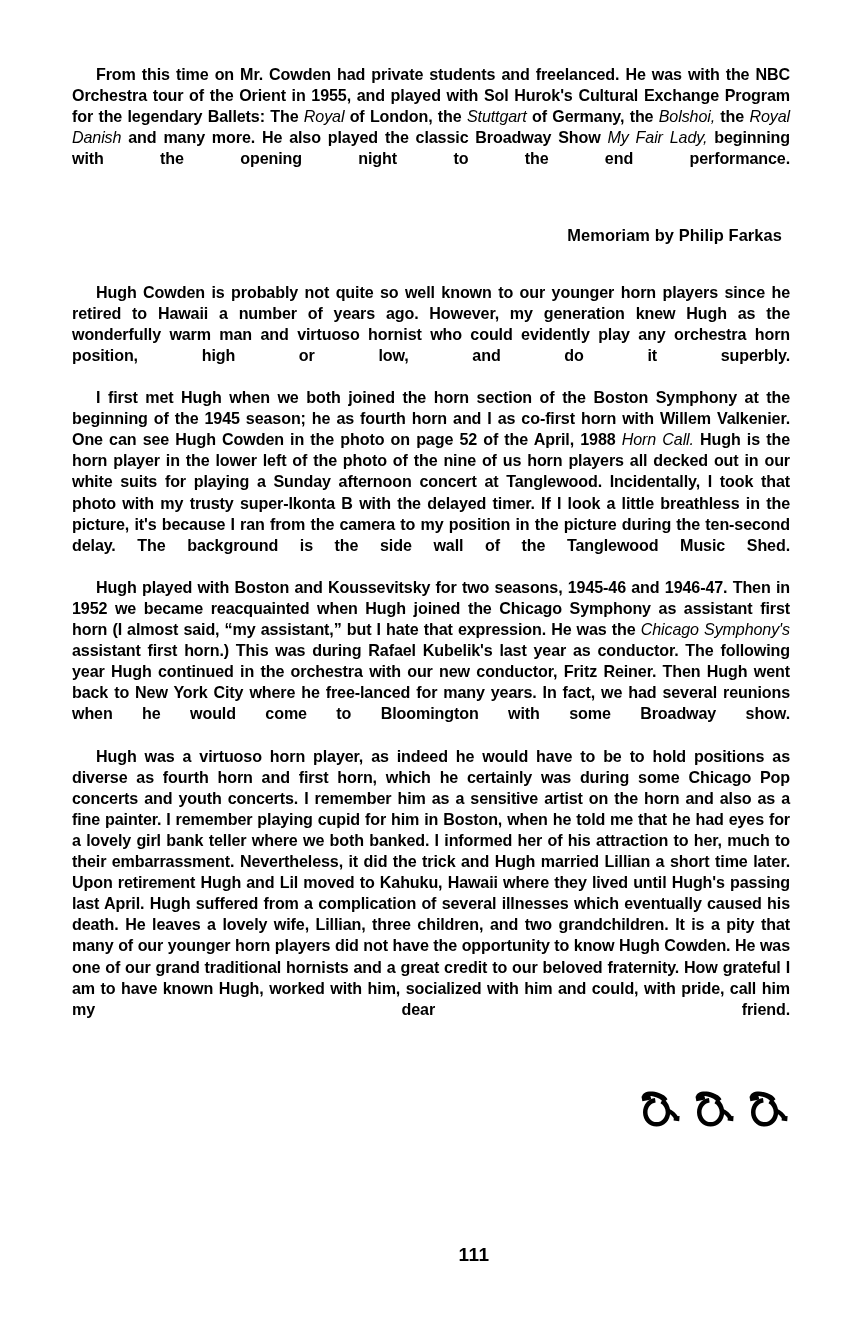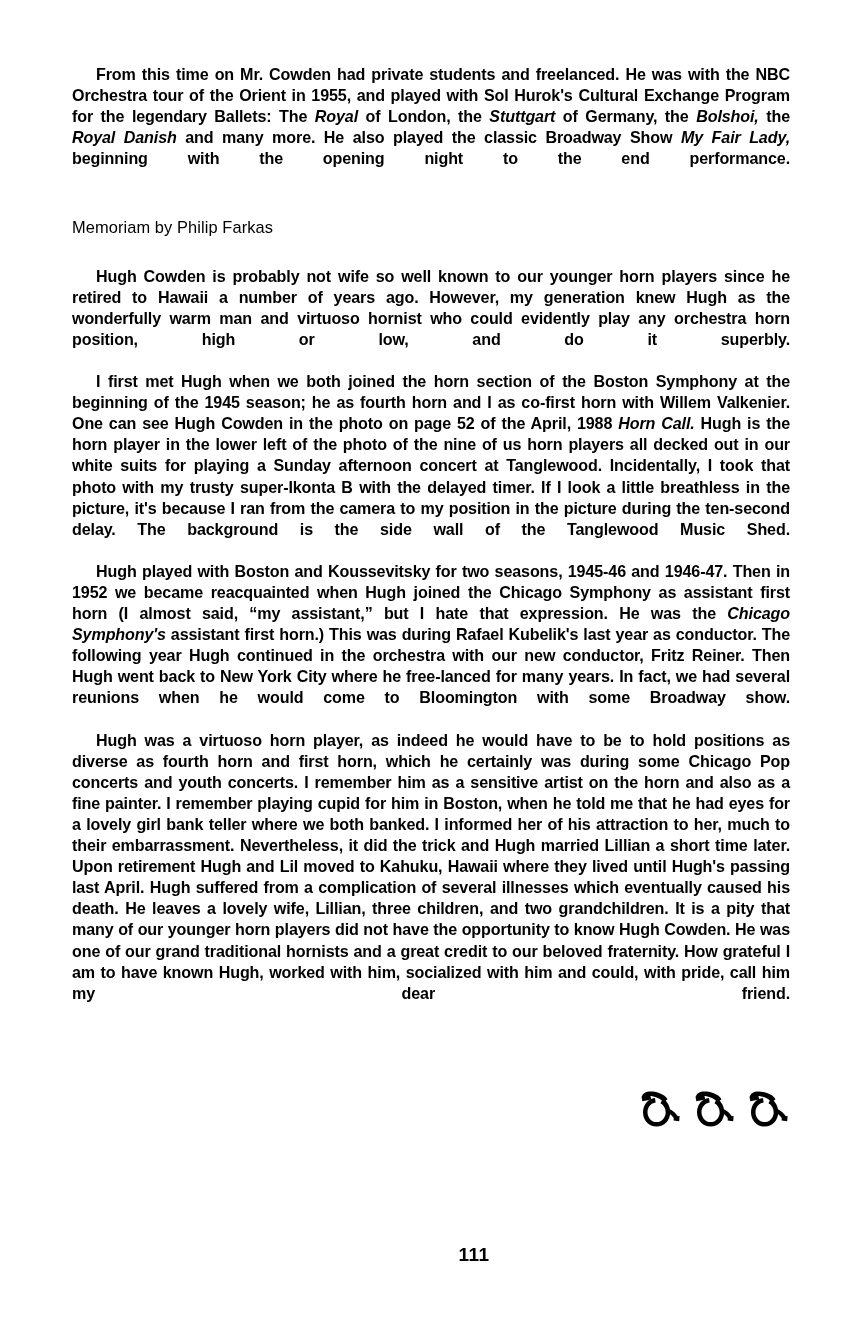--- a/index.html
+++ b/index.html
@@ -49,34 +49,34 @@
   }
 
   
   p.para::after {
     content: "";
     display: inline-block;
     width: 100%;
   }
 
   .section-heading {
-    margin: 0;
-    text-align: left;
+    margin: 8px;
+    text-align: right;
     font-size: 16.4px;
     line-height: 21px;
-    font-weight: 400;
+    font-weight: 700;
     letter-spacing: 0.1px;
   }
 
   .gap-before-heading { height: 26px; }
   .gap-after-heading  { height: 28px; }
 
   em.title {
     font-style: italic;
-    font-weight: 700;
+    font-weight: 400;
   }
 
   .ornament {
     position: absolute;
     left: 640px;
     top: 1077px;
     width: 152px;
     height: 62px;
     display: flex;
     align-items: center;
@@ -108,21 +108,21 @@
     </p>
 
 
 
     <div class="gap-before-heading"></div>
 
     <h2 class="section-heading">Memoriam by Philip Farkas</h2>
 
     <div class="gap-after-heading"></div>
 
-    <p class="para">Hugh Cowden is probably not wife so well known to our younger horn players since he retired to Hawaii a number of years ago. However, my generation knew Hugh as the wonderfully warm man and virtuoso hornist who could evidently play any orchestra horn position, high or low, and do it superbly.</p>
+    <p class="para">Hugh Cowden is probably not quite so well known to our younger horn players since he retired to Hawaii a number of years ago. However, my generation knew Hugh as the wonderfully warm man and virtuoso hornist who could evidently play any orchestra horn position, high or low, and do it superbly.</p>
 
     <p class="para">
       <span>I first met Hugh when we both joined the horn section of the Boston Symphony at the beginning of the 1945 season; he as fourth horn and I as co-first horn with Willem Valkenier. One can see Hugh Cowden in the photo on page 52 of the April, 1988 </span><em class="title">Horn Call.</em><span> Hugh is the horn player in the lower left of the photo of the nine of us horn players all decked out in our white suits for playing a Sunday afternoon concert at Tanglewood. Incidentally, I took that photo with my trusty super-Ikonta B with the delayed timer. If I look a little breathless in the picture, it's because I ran from the camera to my position in the picture during the ten-second delay. The background is the side wall of the Tanglewood Music Shed.</span>
     </p>
 
     <p class="para">
       <span>Hugh played with Boston and Koussevitsky for two seasons, 1945-46 and 1946-47. Then in 1952 we became reacquainted when Hugh joined the Chicago Symphony as assistant first horn (I almost said, “my assistant,” but I hate that expression. He was the </span><em class="title">Chicago Symphony's</em><span> assistant first horn.) This was during Rafael Kubelik's last year as conductor. The following year Hugh continued in the orchestra with our new conductor, Fritz Reiner. Then Hugh went back to New York City where he free-lanced for many years. In fact, we had several reunions when he would come to Bloomington with some Broadway show.</span>
     </p>
 
     <p class="para">Hugh was a virtuoso horn player, as indeed he would have to be to hold positions as diverse as fourth horn and first horn, which he certainly was during some Chicago Pop concerts and youth concerts. I remember him as a sensitive artist on the horn and also as a fine painter. I remember playing cupid for him in Boston, when he told me that he had eyes for a lovely girl bank teller where we both banked. I informed her of his attraction to her, much to their embarrassment. Nevertheless, it did the trick and Hugh married Lillian a short time later. Upon retirement Hugh and Lil moved to Kahuku, Hawaii where they lived until Hugh's passing last April. Hugh suffered from a complication of several illnesses which eventually caused his death. He leaves a lovely wife, Lillian, three children, and two grandchildren. It is a pity that many of our younger horn players did not have the opportunity to know Hugh Cowden. He was one of our grand traditional hornists and a great credit to our beloved fraternity. How grateful I am to have known Hugh, worked with him, socialized with him and could, with pride, call him my dear friend.</p>

